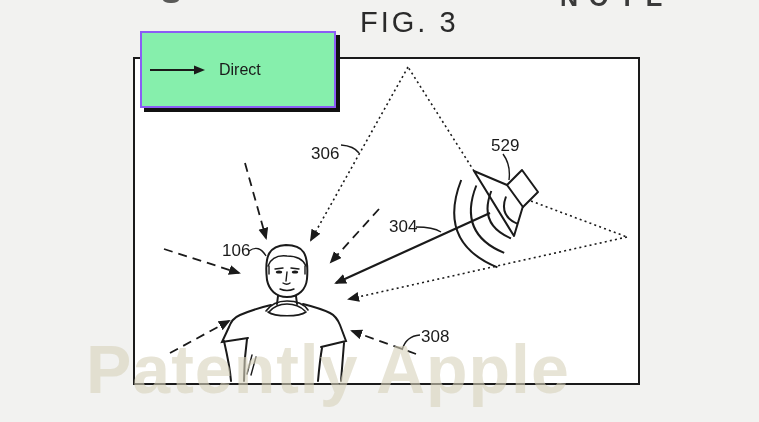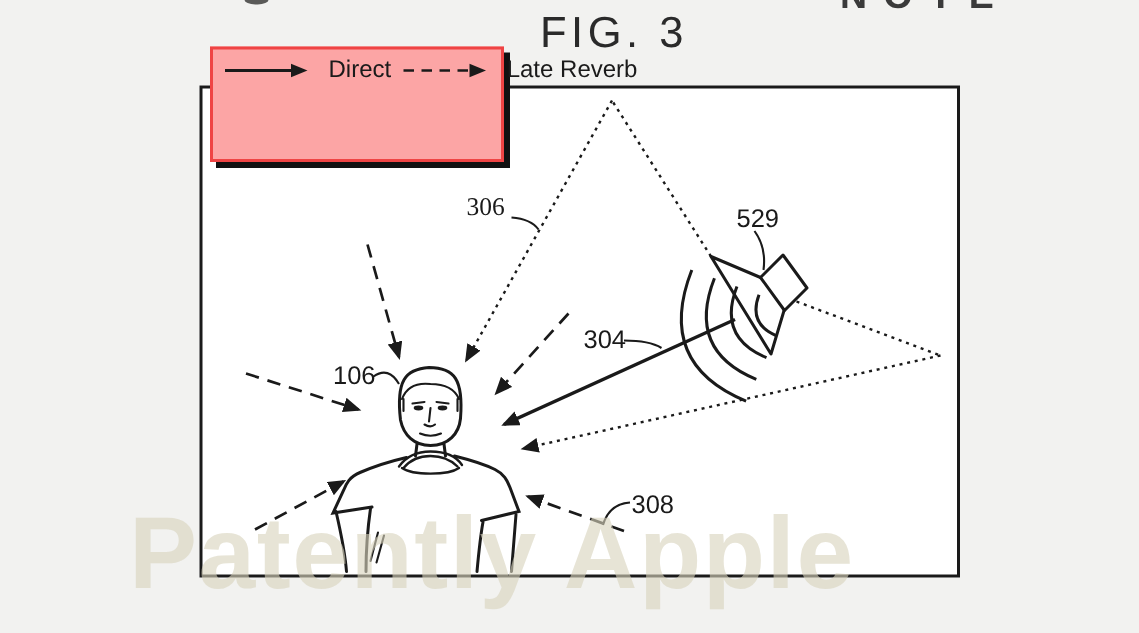--- a/index.html
+++ b/index.html
@@ -9,35 +9,35 @@
     font-family:"Liberation Sans",sans-serif;
     color:#1a1a1a;
   }
   .figure-box{
     position:absolute;left:133px;top:57px;width:503px;height:324px;
     background:#ffffff;border:2px solid #1a1a1a;z-index:1;
   }
   .diagram-svg{position:absolute;left:0;top:0;z-index:2;}
   .legend-box{
     position:absolute;left:140px;top:31px;width:196px;height:77px;
-    background:#fca5a5;border:2px solid #ef4444;box-shadow:4px 4px 0 #111;
-    z-index:3;display:flex;flex-direction:row;justify-content:space-around;
+    background:#86efac;border:2px solid #8b5cf6;box-shadow:4px 4px 0 #111;
+    z-index:3;display:flex;flex-direction:column;justify-content:space-around;
     padding:3px 0;box-sizing:border-box;
   }
   .legend-row{display:flex;align-items:center;height:22px;}
   .legend-row svg{margin-left:5px;flex:none;}
   .legend-label{font-size:16px;margin-left:10px;white-space:nowrap;}
   .fig-title{
     position:absolute;left:360px;top:6px;z-index:6;
     font-size:29px;font-weight:400;letter-spacing:3px;color:#2a2a2a;
   }
   .ref-label{
     position:absolute;z-index:4;font-size:17px;color:#1a1a1a;white-space:nowrap;
   }
-  .lbl-306{left:311px;top:128px;font-family:Liberation Serif, serif;}
+  .lbl-306{left:311px;top:144px;}
   .lbl-302{left:491px;top:136px;}
   .lbl-304{left:389px;top:217px;text-align:center;}
   .lbl-106{left:222px;top:241px;}
   .lbl-308{left:421px;top:327px;}
   .watermark{
     position:absolute;left:86px;top:330px;z-index:5;
     font-size:68px;letter-spacing:1px;white-space:nowrap;
     color:rgba(217,212,189,0.62);
     font-weight:bold;
   }
@@ -132,27 +132,20 @@
 </svg>
 
 <div class="legend-box">
   <div class="legend-row">
     <svg width="62" height="14">
       <line x1="3" y1="7" x2="48" y2="7" stroke="#1a1a1a" stroke-width="2"></line>
       <polygon points="47,2.5 58,7 47,11.5" fill="#1a1a1a"></polygon>
     </svg>
     <span class="legend-label">Direct</span>
   </div>
-  <div class="legend-row">
-    <svg width="62" height="14">
-      <line x1="3" y1="7" x2="48" y2="7" stroke="#1a1a1a" stroke-width="1.8" stroke-dasharray="7 5"></line>
-      <polygon points="47,2.5 58,7 47,11.5" fill="#1a1a1a"></polygon>
-    </svg>
-    <span class="legend-label">Late Reverb</span>
-  </div>
 </div>
 
 <div class="fig-title">FIG. 3</div>
 
 <div class="ref-label lbl-306">306</div>
 <div class="ref-label lbl-302">529</div>
 <div class="ref-label lbl-304">304</div>
 <div class="ref-label lbl-106">106</div>
 <div class="ref-label lbl-308">308</div>
 

